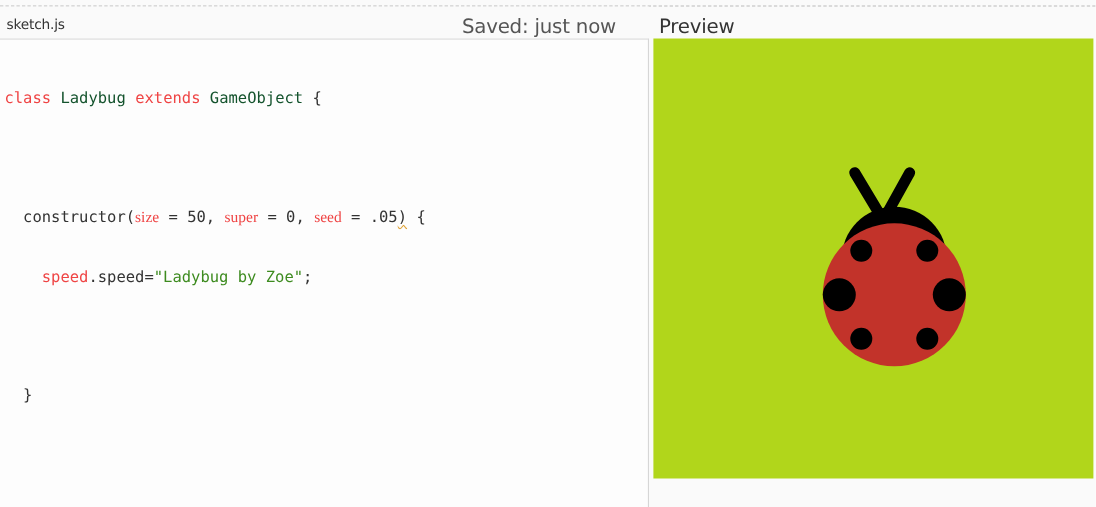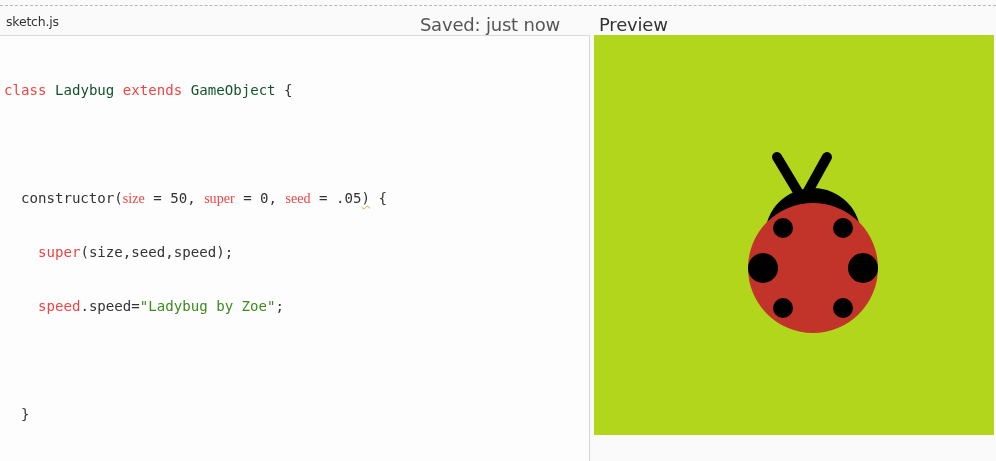--- a/index.html
+++ b/index.html
@@ -75,21 +75,20 @@
 
 <div class="preview-header">
   <span class="preview-label">Preview</span>
 </div>
 
 <div class="editor">
   <div class="code">
     <div class="line"><span class="kw">class</span><span> </span><span class="cls">Ladybug</span><span> </span><span class="kw">extends</span><span> </span><span class="cls">GameObject</span><span> {</span></div>
     <div class="line"></div>
     <div class="line"><span>  constructor(</span><span class="param">size</span><span> = 50, </span><span class="param">super</span><span> = 0, </span><span class="param">seed</span><span> = .05</span><span class="squiggle">)</span><span> {</span></div>
-    <div class="line"><span>    </span><span class="kw">super</span><span>(size,seed,speed);</span></div>
     <div class="line"><span>    </span><span class="kw">speed</span><span>.speed=</span><span class="str">"Ladybug by Zoe"</span><span>;</span></div>
     <div class="line"></div>
     <div class="line"><span>  }</span></div>
     <div class="line"></div>
     
     
     
     
     
     

